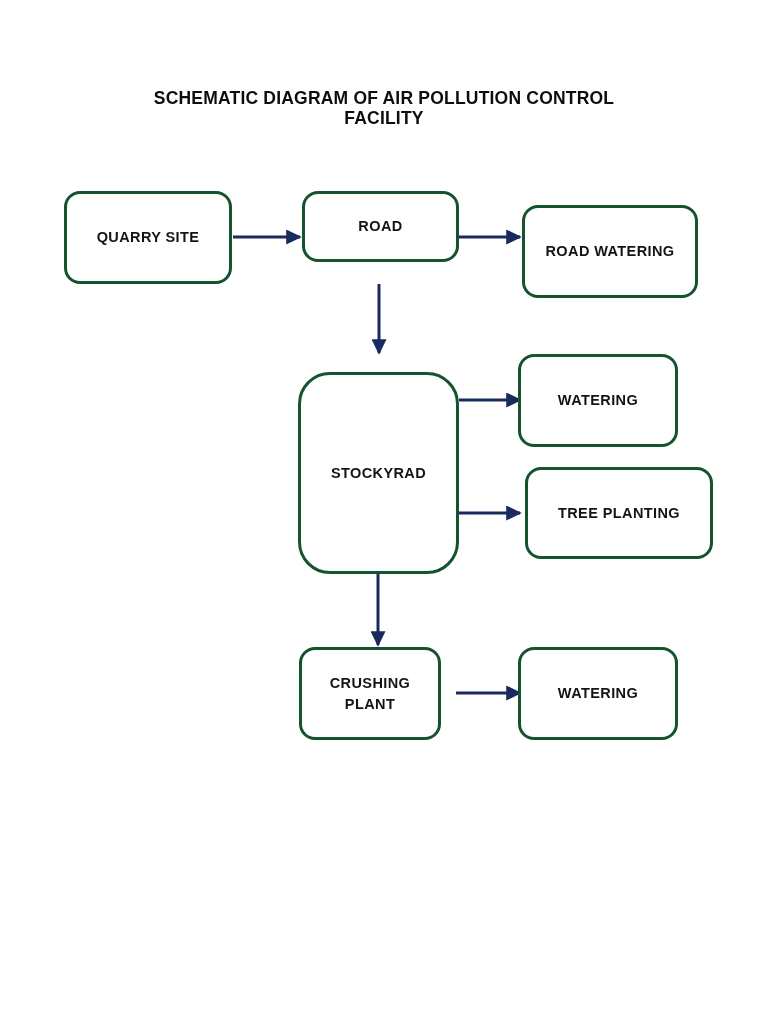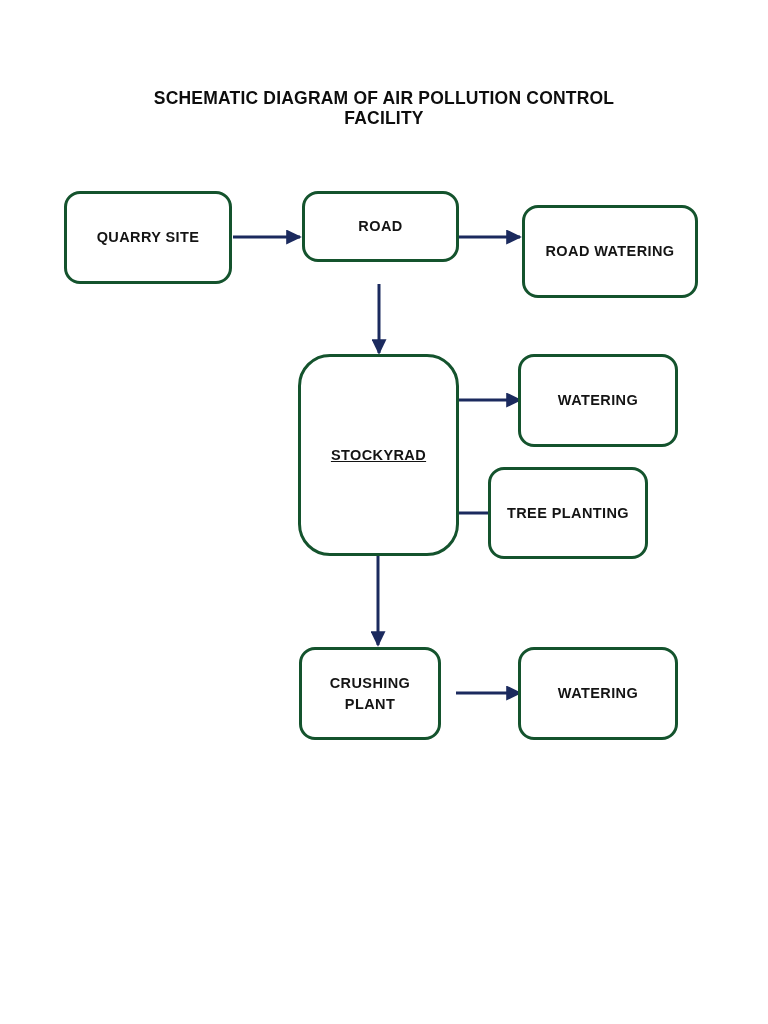--- a/index.html
+++ b/index.html
@@ -95,24 +95,24 @@
 
     <line x1="456" y1="693" x2="520" y2="693" stroke="#1b2a5e" stroke-width="3" marker-end="url(#arrowhead)"></line>
   </svg>
 
   <div class="node" style="left:64px; top:191px; width:168px; height:93px;">QUARRY SITE</div>
 
   <div class="node" style="left:302px; top:191px; width:157px; height:71px;">ROAD</div>
 
   <div class="node" style="left:522px; top:191px; width:176px; height:93px;margin-top:14px;">ROAD WATERING</div>
 
-  <div class="node big-radius" style="left:298px; top:354px; width:161px; height:202px;text-decoration:underline;">STOCKYRAD</div>
+  <div class="node big-radius" style="left:298px; top:372px; width:161px; height:202px;">STOCKYRAD</div>
 
   <div class="node" style="left:518px; top:354px; width:160px; height:93px;">WATERING</div>
 
-  <div class="node" style="left:488px; top:467px; width:160px; height:92px;">TREE PLANTING</div>
+  <div class="node" style="left:525px; top:467px; width:188px; height:92px;">TREE PLANTING</div>
 
   <div class="node" style="left:299px; top:647px; width:142px; height:93px;">CRUSHING
 PLANT</div>
 
   <div class="node" style="left:518px; top:647px; width:160px; height:93px;">WATERING</div>
 
 </div>
 
 </body></html>

